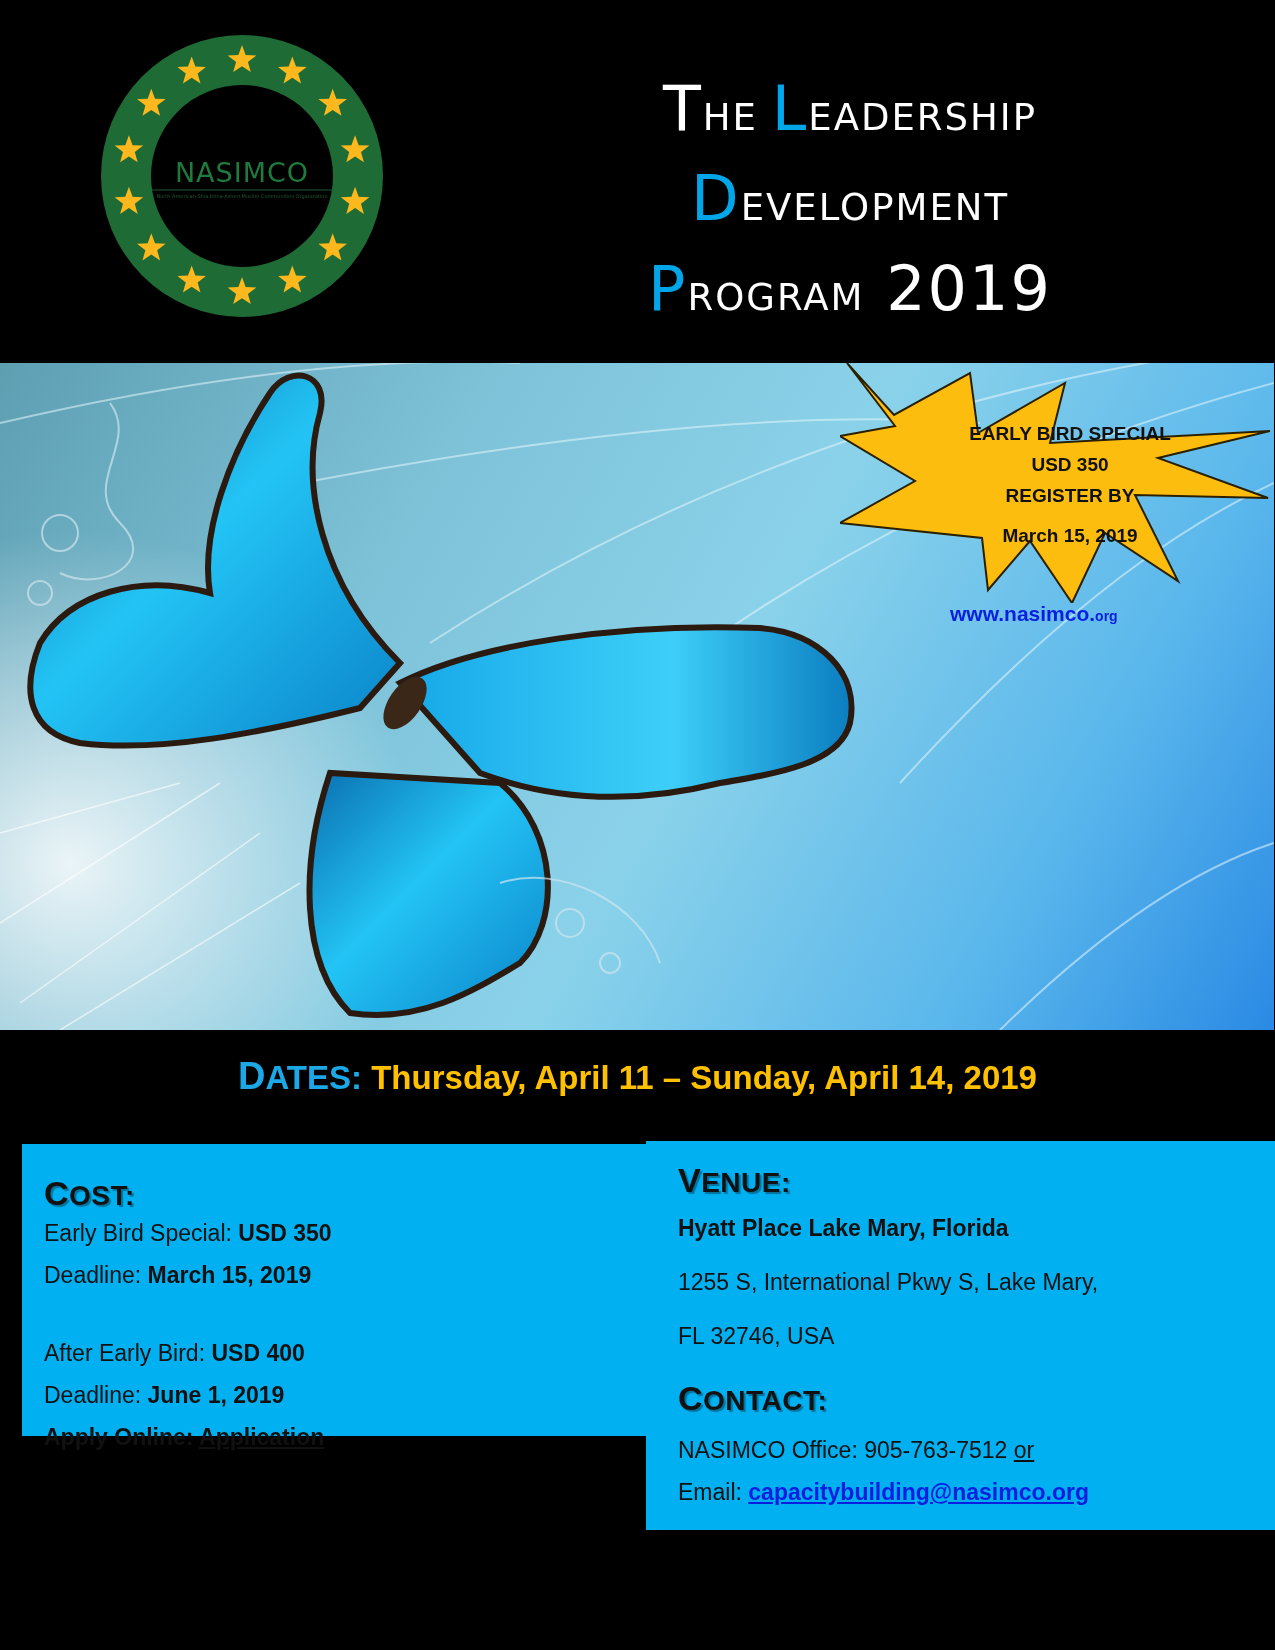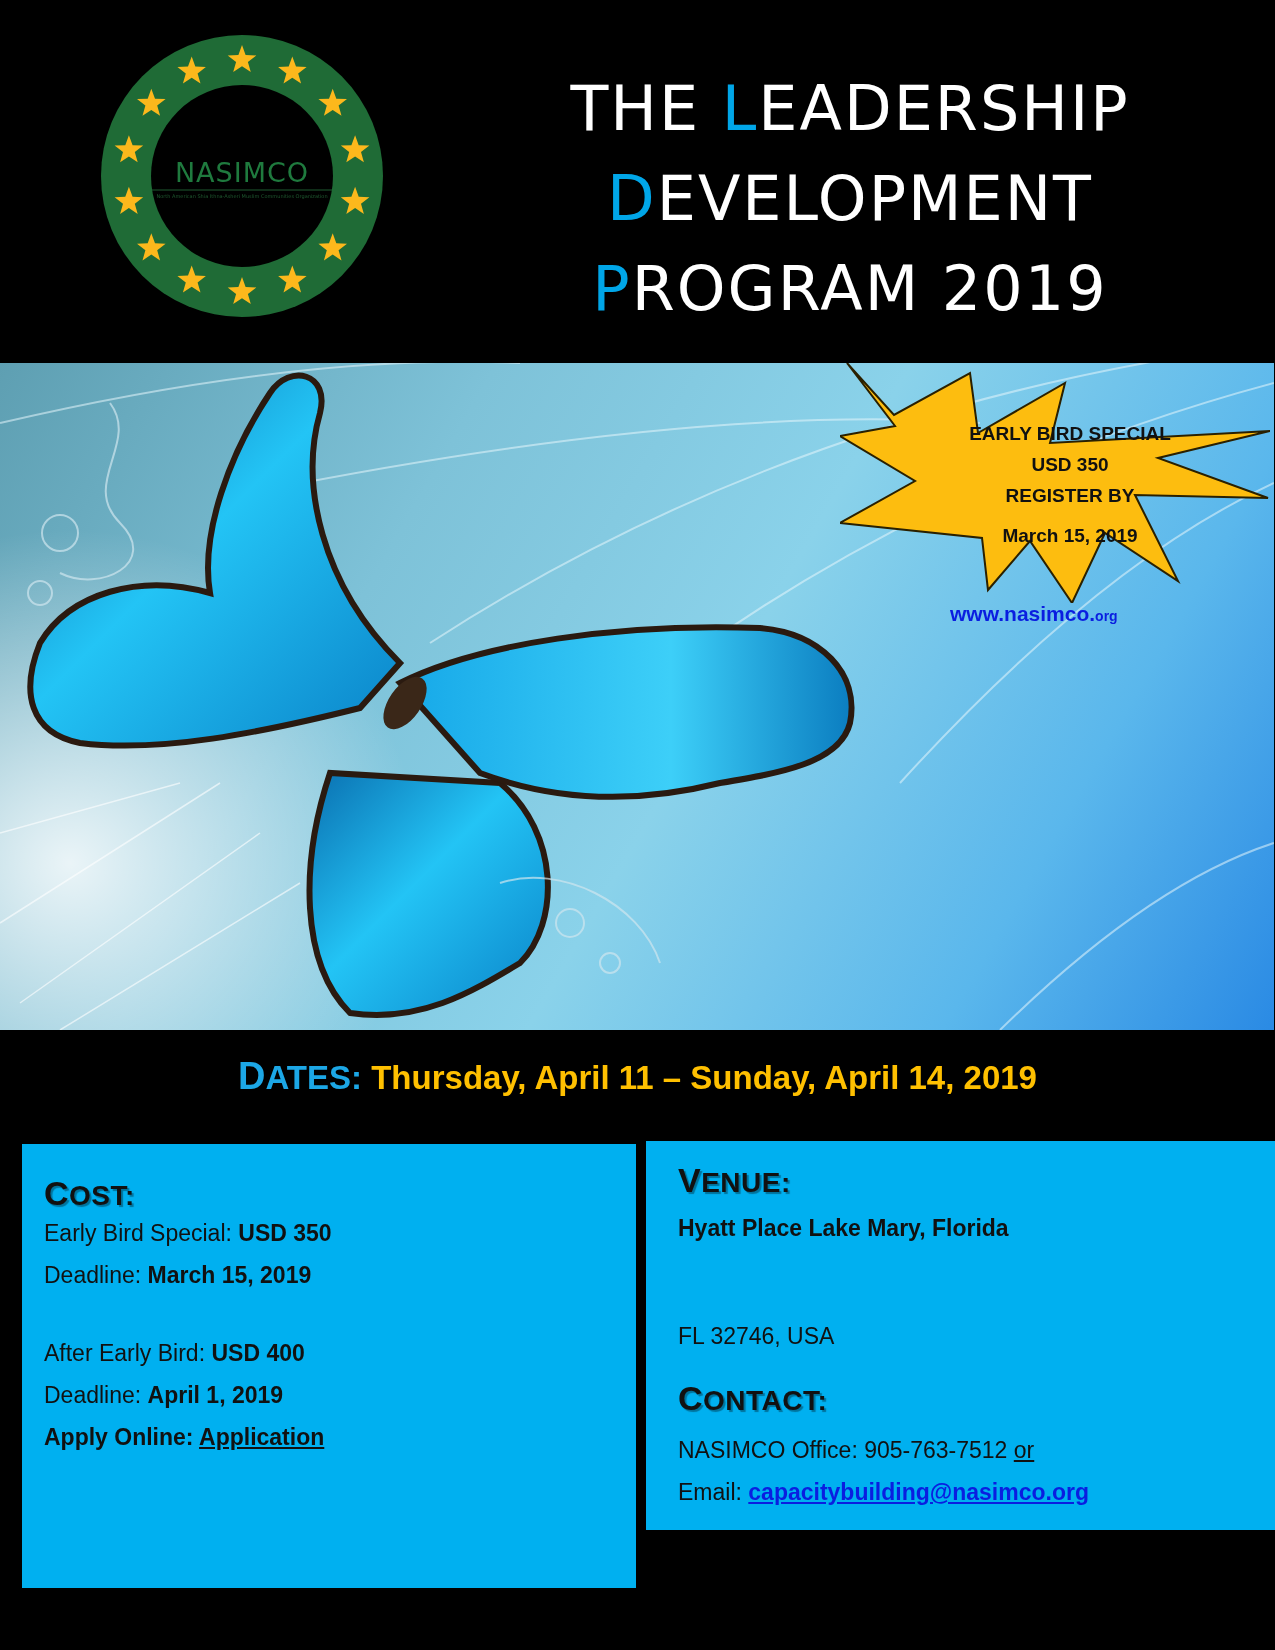--- a/index.html
+++ b/index.html
@@ -12,21 +12,21 @@
   
   #logo { left: 100px; top: 34px; width: 284px; height: 284px; }
 
   
   #title {
     left: 560px; top: 64px; width: 580px; text-align: center; color: #fff;
     font-family: "DejaVu Sans", sans-serif; font-weight: normal; letter-spacing: 2px;
   }
   #title .line { height: 90px; line-height: 90px; white-space: nowrap; }
   #title .cap { font-size: 62px; }
-  #title .small { font-size: 62px; }
+  #title .small { font-size: 37px; }
   #title .accent { color: #00a6e8; }
 
   
   #banner {
     left: 0; top: 363px; width: 1274px; height: 667px; overflow: hidden;
     background: linear-gradient(120deg, #5e9fb2 0%, #7ec2d8 30%, #8ad2ea 55%, #5ab7ec 80%, #2a8ae4 100%);
   }
   #banner svg { position: absolute; left: 0; top: 0; }
 
   #burst { left: 840px; top: 363px; width: 430px; height: 240px; }
@@ -46,21 +46,21 @@
   #dates {
     left: 0; top: 1055px; width: 1275px; text-align: center; font-weight: bold; font-size: 33px;
     font-family: "Liberation Sans", sans-serif; white-space: nowrap;
   }
   #dates .label { color: #1ca7e6; }
   #dates .label .big { font-size: 38px; }
   #dates .value { color: #ffc000; }
 
   
   .box { background: #00b0f0; color: #111; font-family: "Liberation Sans", sans-serif; }
-  #cost-box { left: 22px; top: 1144px; width: 614px; height: 444px; }
+  #cost-box { left: 22px; top: 1144px; width: 614px; height: 292px; padding-left: 16px; }
   #venue-box { left: 646px; top: 1141px; width: 706px; height: 389px; }
   .heading {
     font-weight: bold; font-size: 28px; color: #111; letter-spacing: 0.5px;
     text-shadow: 2px 2px 1px rgba(0,0,0,0.35);
   }
   .heading .big { font-size: 34px; }
   .row { font-size: 23px; white-space: nowrap; }
   .row b { font-weight: bold; }
   .link-u { text-decoration: underline; color: #111; font-weight: bold; cursor: pointer; }
   .email-link { color: #0a1ee0; text-decoration: underline; font-weight: bold; cursor: pointer; }
@@ -189,32 +189,33 @@
   <div class="abs row" style="left:22px;top:76px;">
     <span>Early Bird Special: </span><b>USD 350</b>
   </div>
   <div class="abs row" style="left:22px;top:118px;">
     <span>Deadline: </span><b>March 15, 2019</b>
   </div>
   <div class="abs row" style="left:22px;top:196px;">
     <span>After Early Bird: </span><b>USD 400</b>
   </div>
   <div class="abs row" style="left:22px;top:238px;">
-    <span>Deadline: </span><b>April 1, 2019</b>
+    <span>Deadline: </span><b>June 1, 2019</b>
   </div>
   <div class="abs row" style="left:22px;top:280px;">
     <b>Apply Online: </b><span class="link-u">Application</span>
   </div>
 </div>
 
 <div id="venue-box" class="abs box">
   <div class="abs heading" style="left:32px;top:20px;">
     <span class="big">V</span><span>ENUE:</span>
   </div>
   <div class="abs row" style="left:32px;top:74px;font-weight:bold;">Hyatt Place Lake Mary, Florida</div>
+  <div class="abs row" style="left:32px;top:128px;">1255 S, International Pkwy S, Lake Mary,</div>
   <div class="abs row" style="left:32px;top:182px;">FL 32746, USA</div>
   <div class="abs heading" style="left:32px;top:238px;">
     <span class="big">C</span><span>ONTACT:</span>
   </div>
   <div class="abs row" style="left:32px;top:296px;">
     <span>NASIMCO Office: 905-763-7512 </span><span class="or-link">or</span>
   </div>
   <div class="abs row" style="left:32px;top:338px;">
     <span>Email: </span><span class="email-link">capacitybuilding@nasimco.org</span>
   </div>

